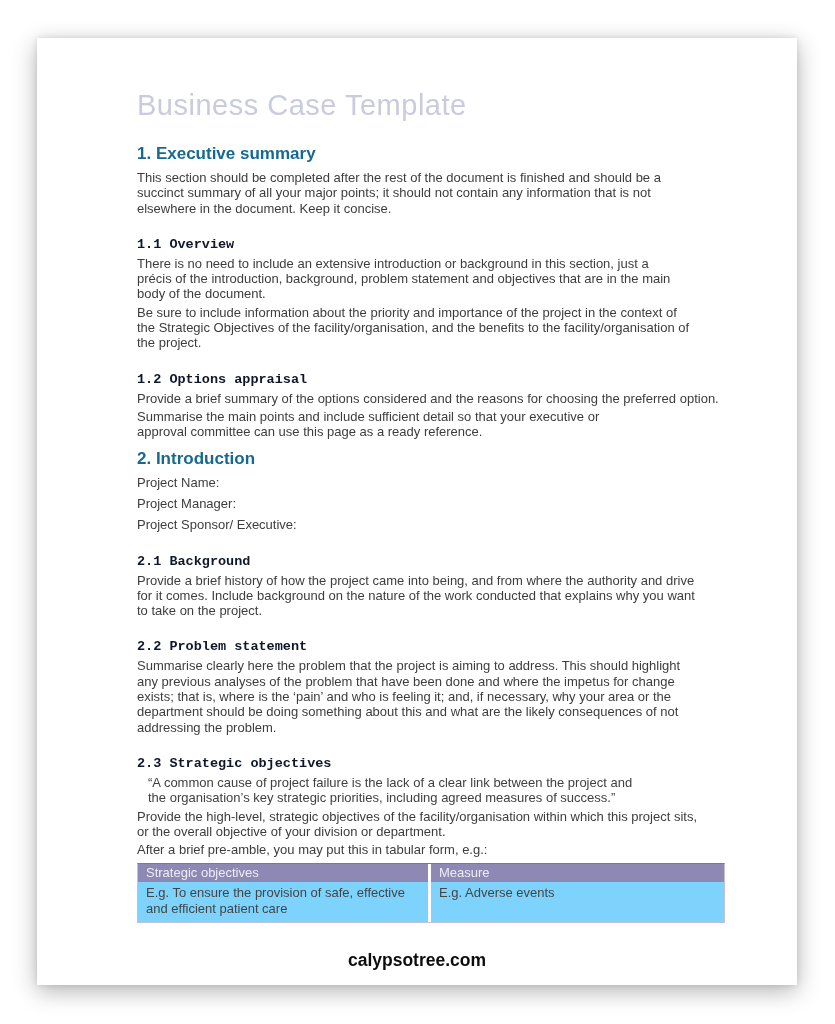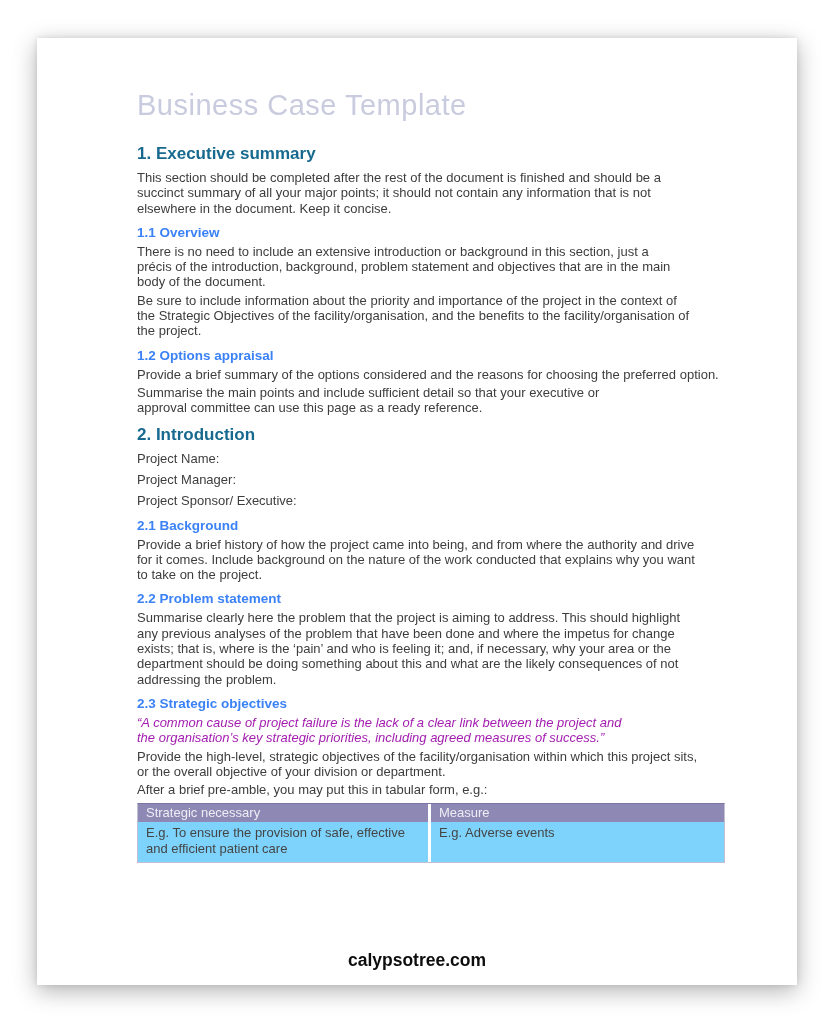--- a/index.html
+++ b/index.html
@@ -30,39 +30,39 @@
     color: #c9cbde;
   }
   h2.section-heading {
     margin: 9px 0 6px 0;
     font-size: 17px;
     line-height: 20px;
     font-weight: 700;
     color: #17698f;
   }
   h3.sub-heading {
-    margin: 8px 0 3px 0;
+    margin: 20px 0 3px 0;
     font-size: 13.5px;
     line-height: 17px;
     font-weight: 700;
-    color: #3b82f6;
+    color: #0f172a;
+    font-family: Liberation Mono, monospace;
   }
   p.body-text {
     margin: 0 0 3px 0;
     font-size: 13px;
     line-height: 15.3px;
     color: #3d3d3d;
     white-space: pre-line;
   }
   p.quote-text {
-    margin: 0 0 3px 0;
+    margin: 0 0 3px 11px;
     font-size: 13px;
     line-height: 15.3px;
-    color: #a21caf;
-    font-style: italic;
+    color: #404040;
     white-space: pre-line;
   }
   p.field-line {
     margin: 0 0 5px 0;
     font-size: 13px;
     line-height: 16px;
     color: #3d3d3d;
   }
 
   table.objectives-table {
@@ -154,21 +154,21 @@
     <h3 class="sub-heading">2.3 Strategic objectives</h3>
     <p class="quote-text">“A common cause of project failure is the lack of a clear link between the project and
 the organisation’s key strategic priorities, including agreed measures of success.”</p>
     <p class="body-text">Provide the high-level, strategic objectives of the facility/organisation within which this project sits,
 or the overall objective of your division or department.</p>
     <p class="body-text">After a brief pre-amble, you may put this in tabular form, e.g.:</p>
 
     <table class="objectives-table">
       <thead>
         <tr>
-          <th>Strategic necessary</th>
+          <th>Strategic objectives</th>
           <th>Measure</th>
         </tr>
       </thead>
       <tbody>
         <tr>
           <td>E.g. To ensure the provision of safe, effective
 and efficient patient care</td>
           <td>E.g. Adverse events</td>
         </tr>
       </tbody>

